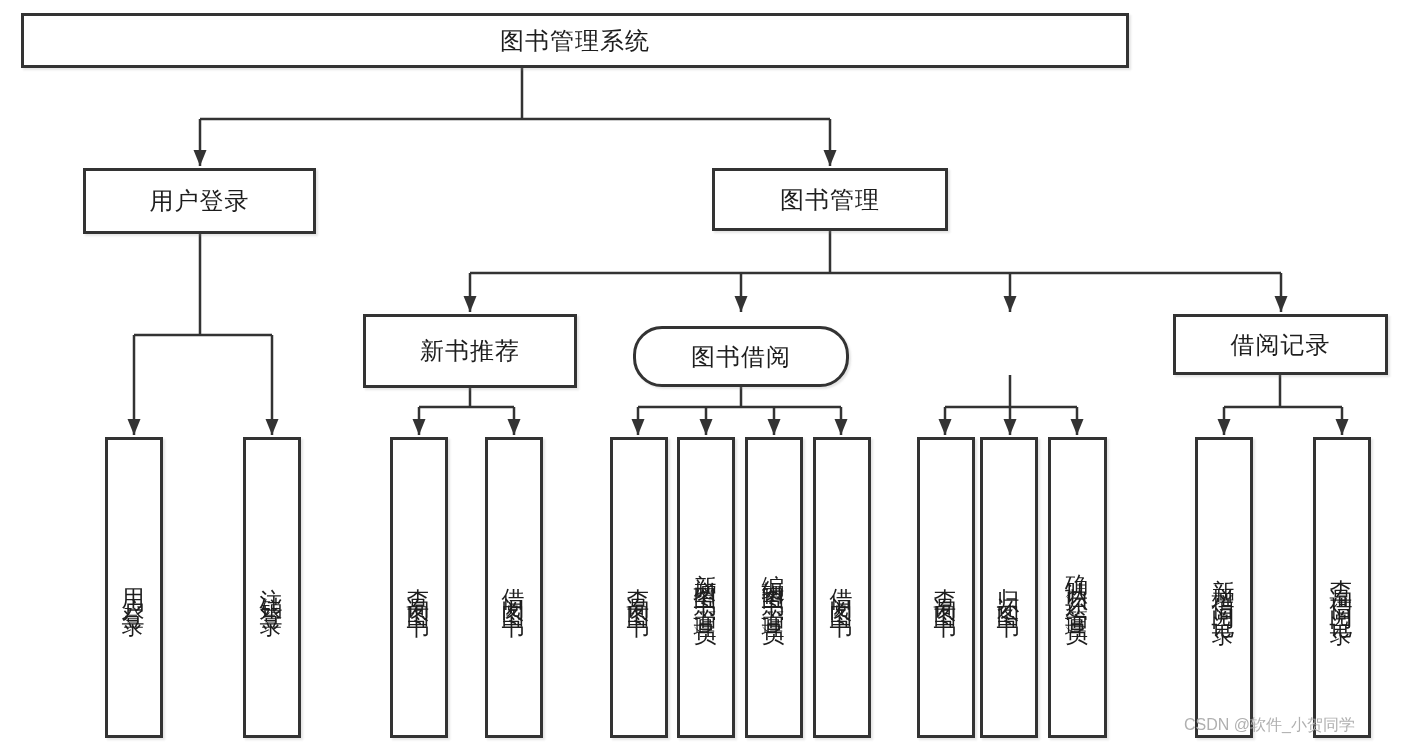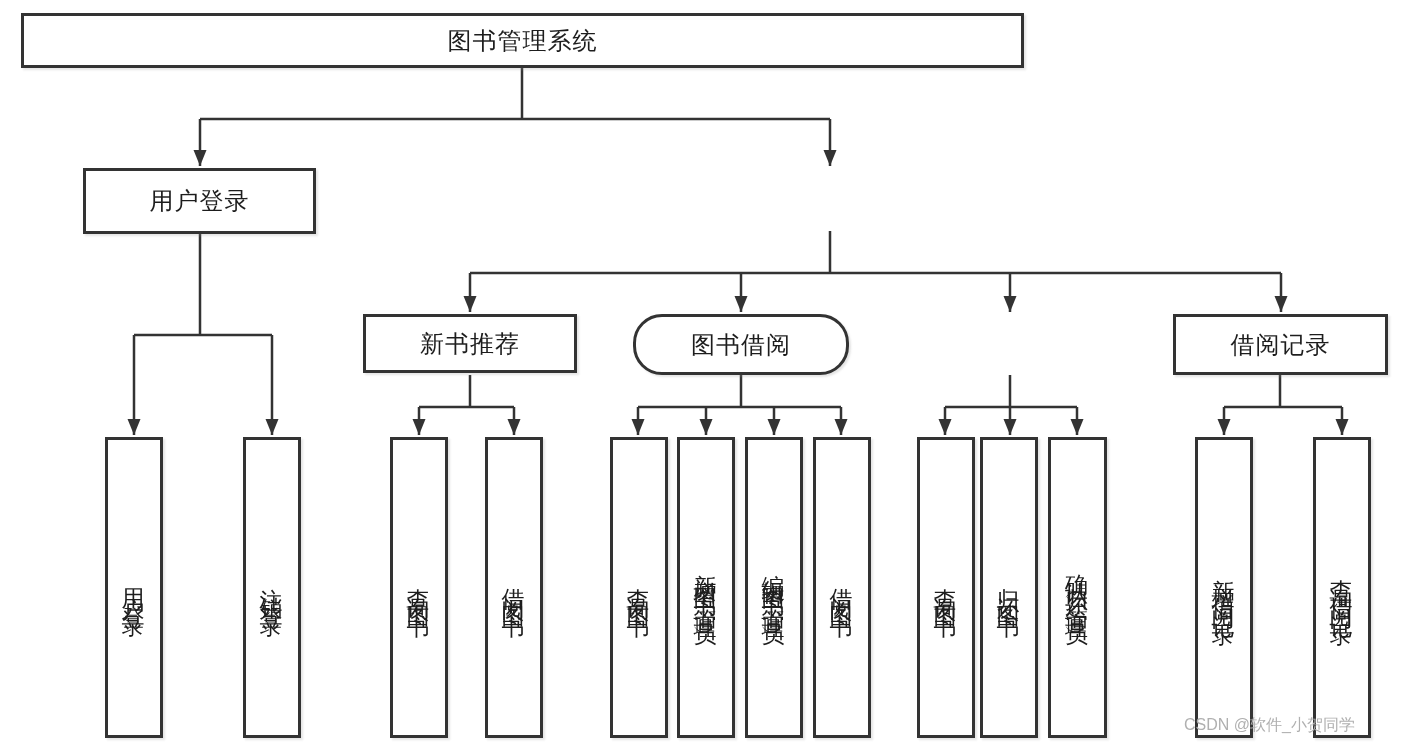--- a/index.html
+++ b/index.html
@@ -115,26 +115,27 @@
       <path d="M1077 407 V435" marker-end="url(#arw)"></path>
     </g>
 
     <g>
       <path d="M1280 375 V407 M1224 407 H1342"></path>
       <path d="M1224 407 V435" marker-end="url(#arw)"></path>
       <path d="M1342 407 V435" marker-end="url(#arw)"></path>
     </g>
   </svg>
 
-  <div class="hbox" style="left:21px; top:13px; width:1003px; height:55px;">图书管理系统</div>
+  <div class="hbox" style="left:21px; top:13px; width:1108px; height:55px;">图书管理系统</div>
 
   <div class="hbox" style="left:83px; top:168px; width:233px; height:66px;">用户登录</div>
+  <div class="hbox" style="left:712px; top:168px; width:236px; height:63px;">图书管理</div>
 
-  <div class="hbox" style="left:363px; top:314px; width:214px; height:59px;">新书推荐</div>
-  <div class="hbox" style="left:633px; top:314px; width:216px; height:61px;border-radius:29px;">图书借阅</div>
+  <div class="hbox" style="left:363px; top:314px; width:214px; height:74px;">新书推荐</div>
+  <div class="hbox" style="left:633px; top:326px; width:216px; height:61px;border-radius:29px;">图书借阅</div>
   <div class="hbox" style="left:1173px; top:314px; width:215px; height:61px;">借阅记录</div>
 
   <div class="leaf" style="left:105px;">用户登录</div>
   <div class="leaf" style="left:243px;">注销登录</div>
 
   <div class="leaf" style="left:390px;">查询图书</div>
   <div class="leaf" style="left:485px;">借阅图书</div>
 
   <div class="leaf" style="left:610px;">查询图书</div>
   <div class="leaf long" style="left:677px;">新增图书（管理员）</div>

